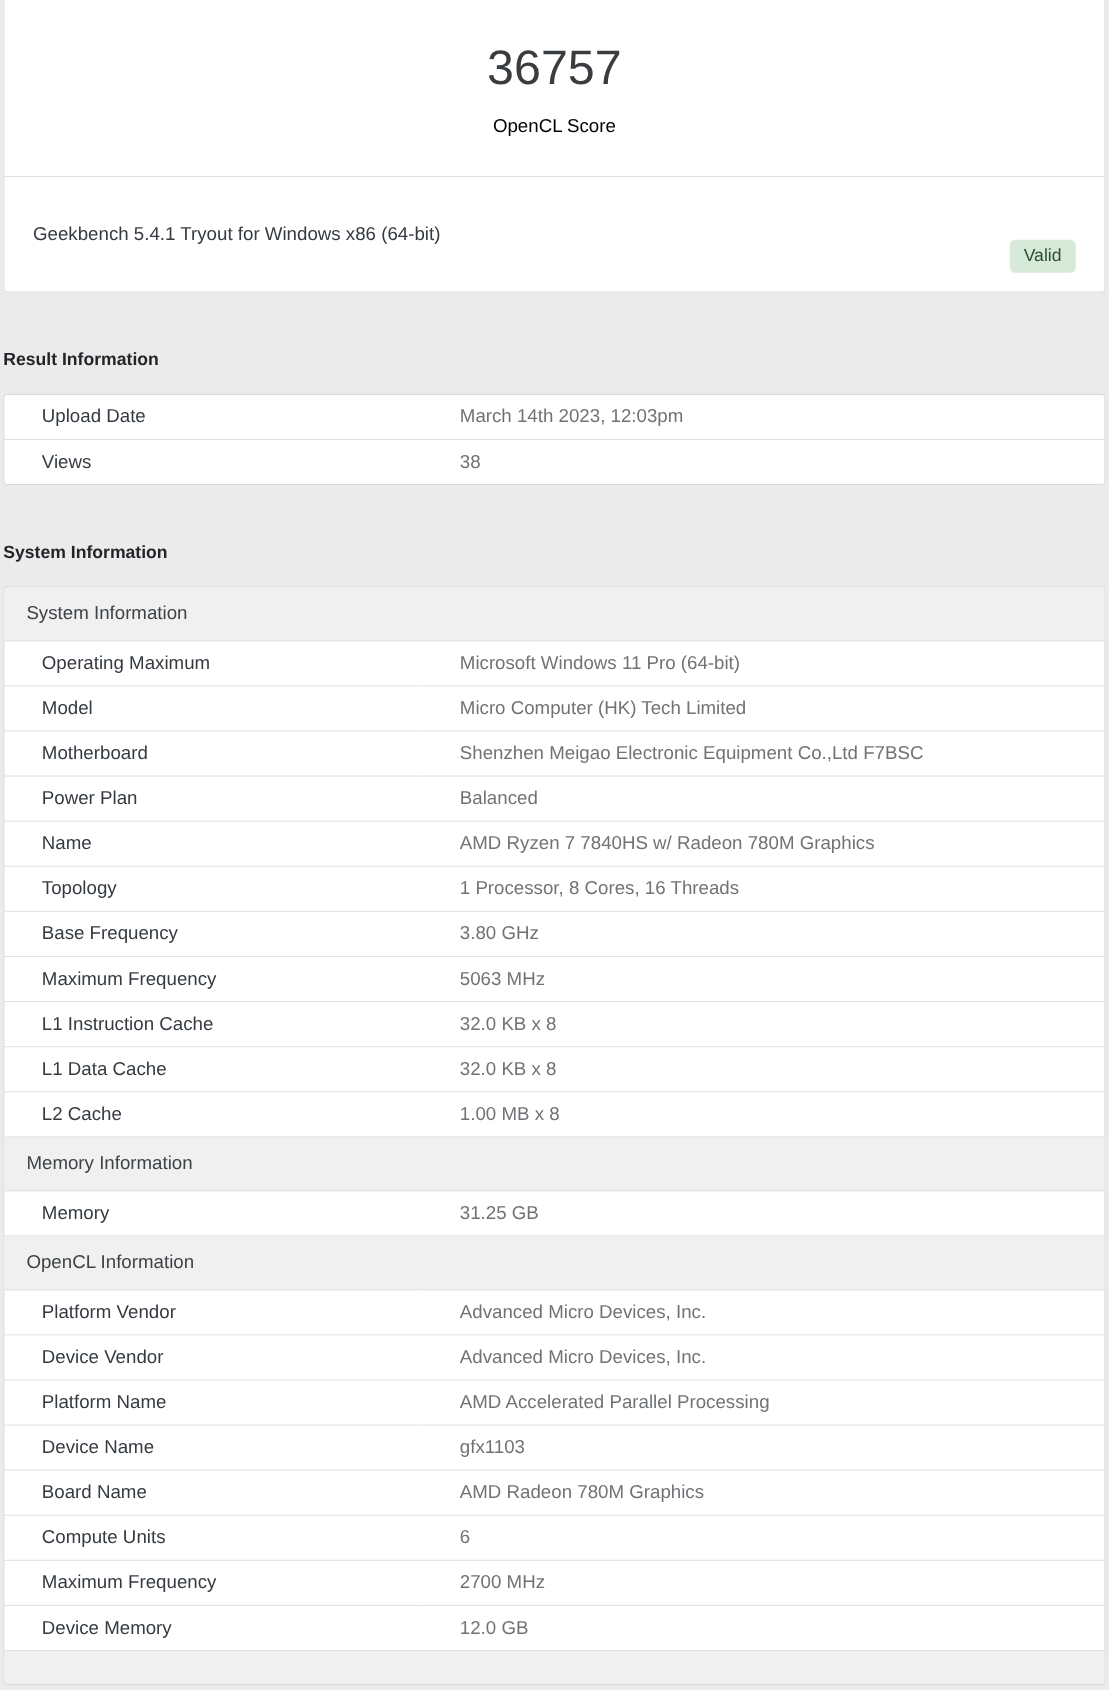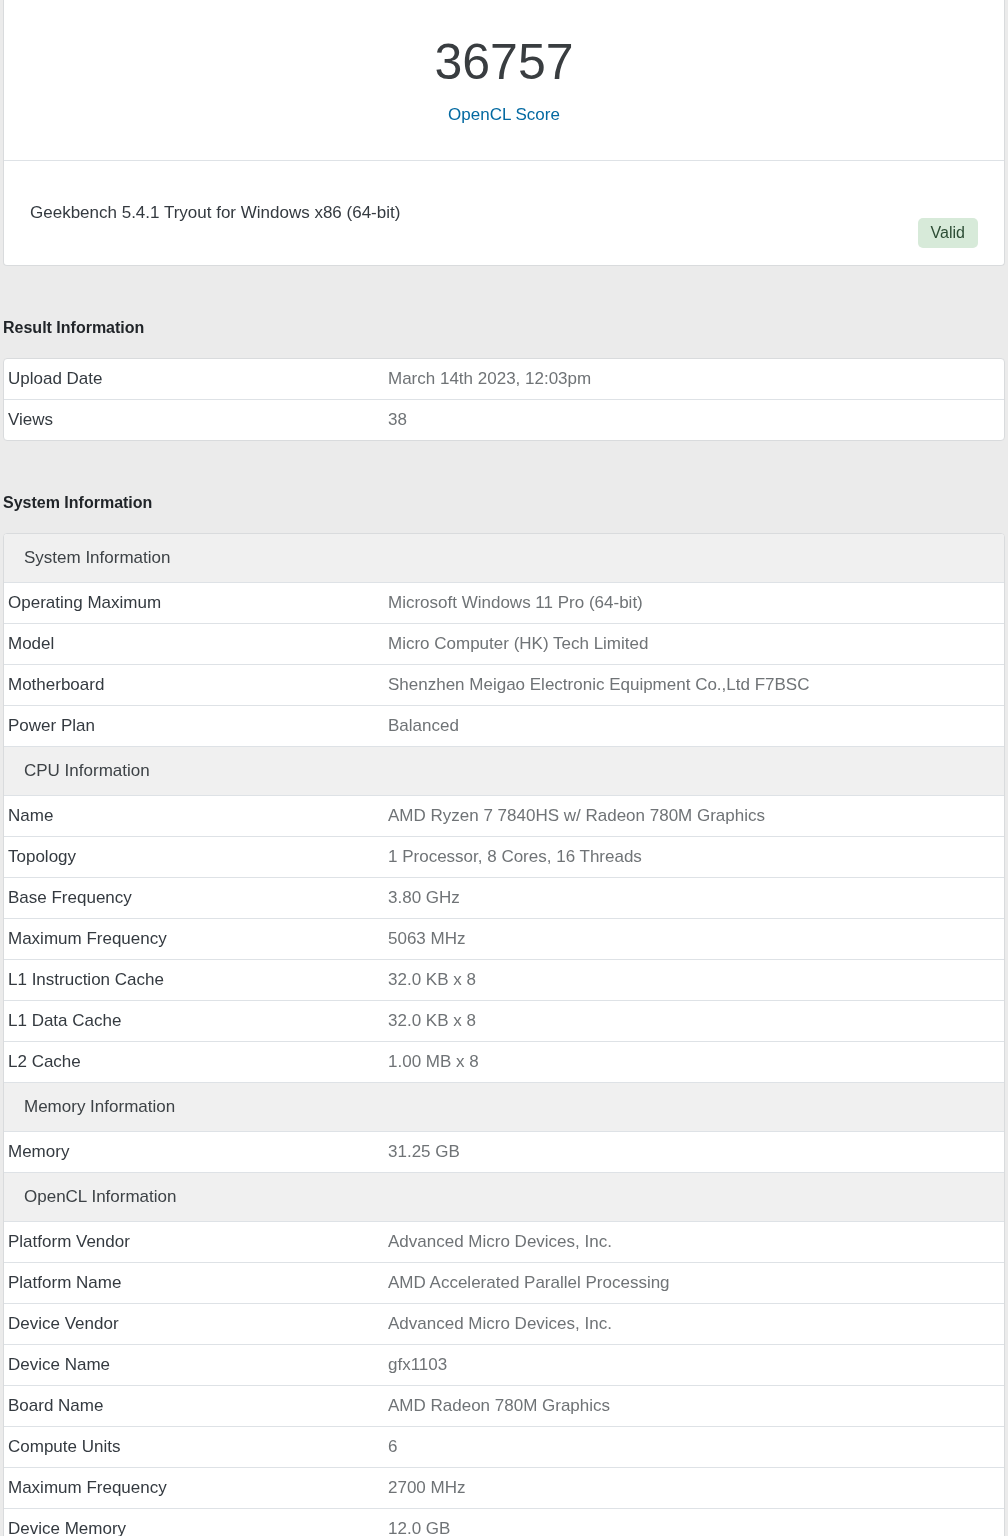--- a/index.html
+++ b/index.html
@@ -23,30 +23,30 @@
   .score-card {
     border-top: none;
     border-top-left-radius: 0;
     border-top-right-radius: 0;
   }
   .score-section {
     text-align: center;
     padding: 30px 0 35px;
   }
   .score {
-    font-size: 50px;
+    font-size: 44px;
     line-height: 64px;
     font-weight: 400;
     color: #393d40;
   }
   .score-label {
     font-size: 17px;
     line-height: 20px;
     margin-top: 11px;
-    color: #0369a1;
+    color: #000000;
   }
   .version-row {
     display: flex;
     align-items: center;
     justify-content: space-between;
     border-top: 1px solid #dee2e6;
     padding: 17px 26px;
     min-height: 70px;
   }
   .version-text { font-size: 17px; color: #343a40; }
@@ -68,21 +68,21 @@
   }
 
   
   .table-card { overflow: hidden; }
   table.info-table {
     width: 100%;
     border-collapse: collapse;
     font-size: 17px;
   }
   table.info-table td {
-    padding: 12px 4px;
+    padding: 12px 34px;
     line-height: 16px;
     vertical-align: top;
     text-align: left;
   }
   td.row-label { width: 380px; color: #343a40; }
   td.row-value { color: #6f7376; }
   tr.group-header td {
     background: #f0f0f0;
     padding: 15px 20px;
     line-height: 18px;
@@ -139,23 +139,20 @@
         </tr>
         <tr>
           <td class="row-label">Motherboard</td>
           <td class="row-value">Shenzhen Meigao Electronic Equipment Co.,Ltd F7BSC</td>
         </tr>
         <tr>
           <td class="row-label">Power Plan</td>
           <td class="row-value">Balanced</td>
         </tr>
 
-        <tr class="group-header">
-          <td colspan="2">CPU Information</td>
-        </tr>
         <tr>
           <td class="row-label">Name</td>
           <td class="row-value">AMD Ryzen 7 7840HS w/ Radeon 780M Graphics</td>
         </tr>
         <tr>
           <td class="row-label">Topology</td>
           <td class="row-value">1 Processor, 8 Cores, 16 Threads</td>
         </tr>
         <tr>
           <td class="row-label">Base Frequency</td>
@@ -187,26 +184,26 @@
         </tr>
 
         <tr class="group-header">
           <td colspan="2">OpenCL Information</td>
         </tr>
         <tr>
           <td class="row-label">Platform Vendor</td>
           <td class="row-value">Advanced Micro Devices, Inc.</td>
         </tr>
         <tr>
+          <td class="row-label">Device Vendor</td>
+          <td class="row-value">Advanced Micro Devices, Inc.</td>
+        </tr>
+        <tr>
           <td class="row-label">Platform Name</td>
           <td class="row-value">AMD Accelerated Parallel Processing</td>
-        </tr>
-        <tr>
-          <td class="row-label">Device Vendor</td>
-          <td class="row-value">Advanced Micro Devices, Inc.</td>
         </tr>
         <tr>
           <td class="row-label">Device Name</td>
           <td class="row-value">gfx1103</td>
         </tr>
         <tr>
           <td class="row-label">Board Name</td>
           <td class="row-value">AMD Radeon 780M Graphics</td>
         </tr>
         <tr>

